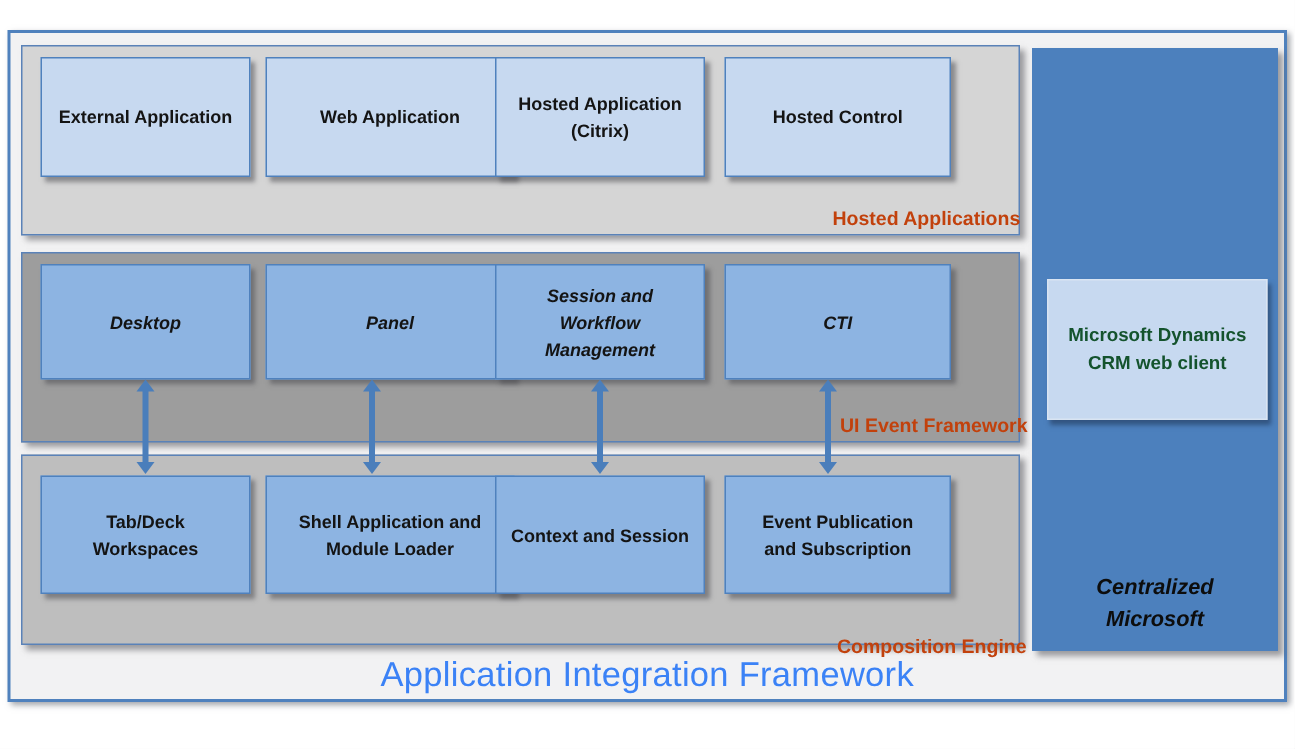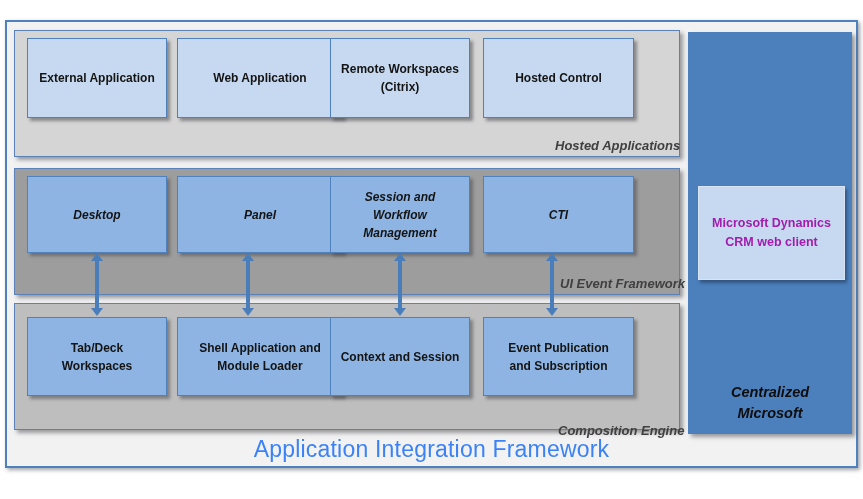--- a/index.html
+++ b/index.html
@@ -15,21 +15,21 @@
   }
   .layer {
     position:absolute; left:14px; width:666px; box-sizing:border-box;
     border:1px solid #5a82b8; box-shadow:3px 3px 4px rgba(95,95,100,.6);
   }
   .layer-hosted      { top:30px;  height:127px; background:#d5d5d5; }
   .layer-uishell     { top:168px; height:127px; background:#9d9d9d; }
   .layer-composition { top:303px; height:127px; background:#bebebe; }
   .layer-label {
     position:absolute; right:10px; bottom:5px;
-    font-weight:bold; font-style:italic; font-size:13px; color:#404040;
+    font-weight:bold; font-size:13px; color:#c2410c;
     white-space:nowrap;
   }
   .box {
     position:absolute; box-sizing:border-box;
     border:1.5px solid #4f81bd; box-shadow:3px 3px 3px rgba(75,75,80,.55);
     display:flex; align-items:center; justify-content:center;
     text-align:center; font-weight:bold; font-size:12px; line-height:1.5;
     white-space:pre-line; color:#141414; padding:2px;
   }
   .box-light { background:#c7d9f0; }
@@ -62,21 +62,21 @@
   .sidebar {
     position:absolute; left:688px; top:32px; width:164px; height:402px;
     background:#4c80bd; box-shadow:3px 3px 4px rgba(95,95,100,.6);
   }
   .sidebar-box {
     position:absolute; left:10px; top:154px; width:145px; height:92px;
     background:#c7d9f0; border:1px solid #d9e4f2;
     box-shadow:2px 3px 3px rgba(30,50,80,.55);
     display:flex; align-items:center; justify-content:center;
     text-align:center; font-weight:bold; font-size:12.5px; line-height:1.55;
-    white-space:pre-line; color:#a21caf;
+    white-space:pre-line; color:#14532d;
   }
   .sidebar-label {
     position:absolute; left:0; right:0; bottom:10px; text-align:center;
     font-weight:bold; font-style:italic; font-size:14.5px; line-height:1.45;
     white-space:pre-line; color:#0d0d0d;
   }
   .diagram-title {
     position:absolute; left:5px; top:432px; width:853px; height:34px;
     display:flex; align-items:center; justify-content:center;
     font-size:23px; color:#3b82f6; letter-spacing:.2px;
@@ -85,21 +85,21 @@
 </head>
 <body>
 
 <div id="screen">
 
   <div class="frame"></div>
 
   <div class="layer layer-hosted"></div>
   <div class="box box-light row1 col1">External Application</div>
   <div class="box box-light row1 col2">Web Application</div>
-  <div class="box box-light row1 col3">Remote Workspaces
+  <div class="box box-light row1 col3">Hosted Application
 (Citrix)</div>
   <div class="box box-light row1 col4">Hosted Control</div>
   <div class="layer-label" style="top:138px; right:auto; left:555px; bottom:auto;">Hosted Applications</div>
 
   <div class="layer layer-uishell"></div>
   <div class="box box-med row2 col1">Desktop</div>
   <div class="box box-med row2 col2">Panel</div>
   <div class="box box-med row2 col3">Session and
 Workflow
 Management</div>

